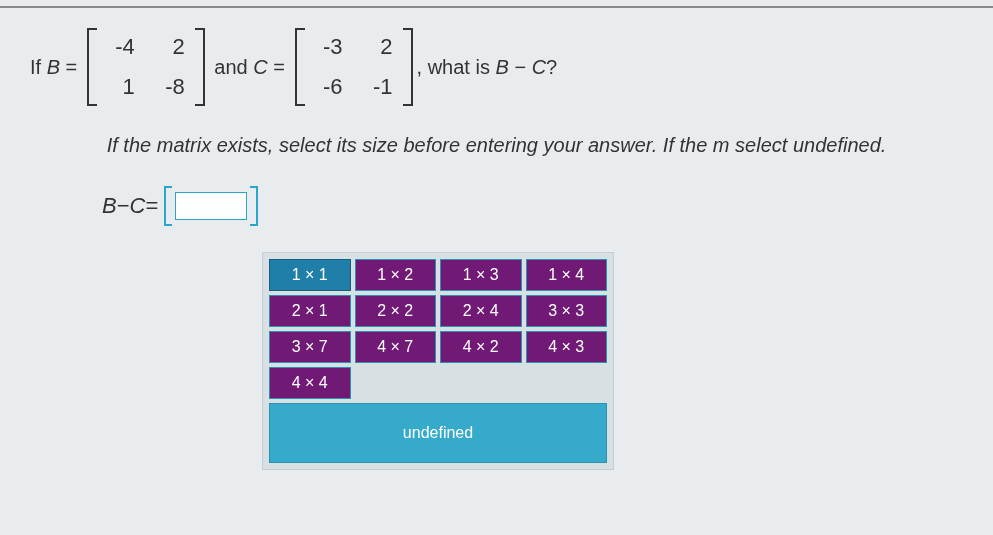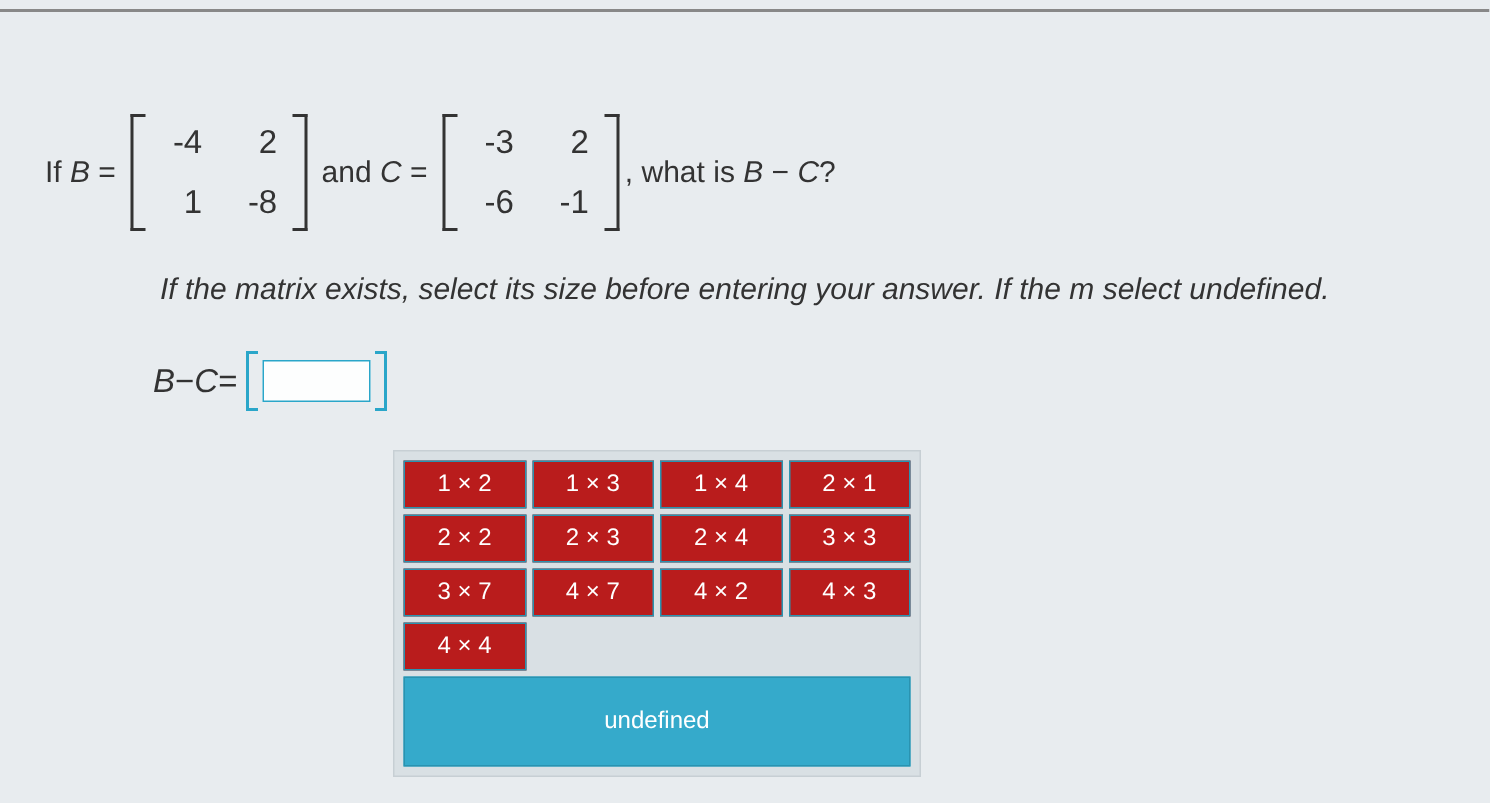--- a/index.html
+++ b/index.html
@@ -23,21 +23,20 @@
     border-top: 2px solid #888;
   }
   .content {
     padding: 28px 30px 20px 30px;
   }
   .question-line {
     display: flex;
     align-items: center;
     flex-wrap: nowrap;
     margin-bottom: 24px;
-    margin-top: 48px;
   }
   .txt { white-space: pre; }
   .ital { font-style: italic; }
   .matrix {
     display: inline-flex;
     align-items: stretch;
     margin: 0 4px;
   }
   .bracket {
     width: 10px;
@@ -114,21 +113,21 @@
     padding: 6px;
     border: 1px solid #c7cfd4;
   }
   .size-grid {
     display: grid;
     grid-template-columns: repeat(4, 1fr);
     gap: 4px;
     margin-bottom: 4px;
   }
   .size-btn {
-    background: #b91c1c;
+    background: #701a75;
     color: #fff;
     text-align: center;
     padding: 6px 0;
     font-size: 16px;
     cursor: pointer;
     border: 1px solid #2a93b0;
     font-family: inherit;
   }
   .size-btn.selected {
     background: #1f7fa8;
@@ -200,26 +199,26 @@
     <span> = </span>
     <span class="ans-bracket-wrap">
       <span class="ans-bracket left"></span>
       <input class="ans-input" type="text" value="" style="">
       <span class="ans-bracket right"></span>
     </span>
   </div>
 
   <div class="size-panel">
     <div class="size-grid">
+      <div class="size-btn selected">1 × 1</div>
       <div class="size-btn">1 × 2</div>
       <div class="size-btn">1 × 3</div>
       <div class="size-btn">1 × 4</div>
       <div class="size-btn">2 × 1</div>
       <div class="size-btn">2 × 2</div>
-      <div class="size-btn">2 × 3</div>
       <div class="size-btn">2 × 4</div>
       <div class="size-btn">3 × 3</div>
       <div class="size-btn">3 × 7</div>
       <div class="size-btn">4 × 7</div>
       <div class="size-btn">4 × 2</div>
       <div class="size-btn">4 × 3</div>
       <div class="size-btn">4 × 4</div>
     </div>
     <div class="undef-btn">undefined</div>
   </div>

